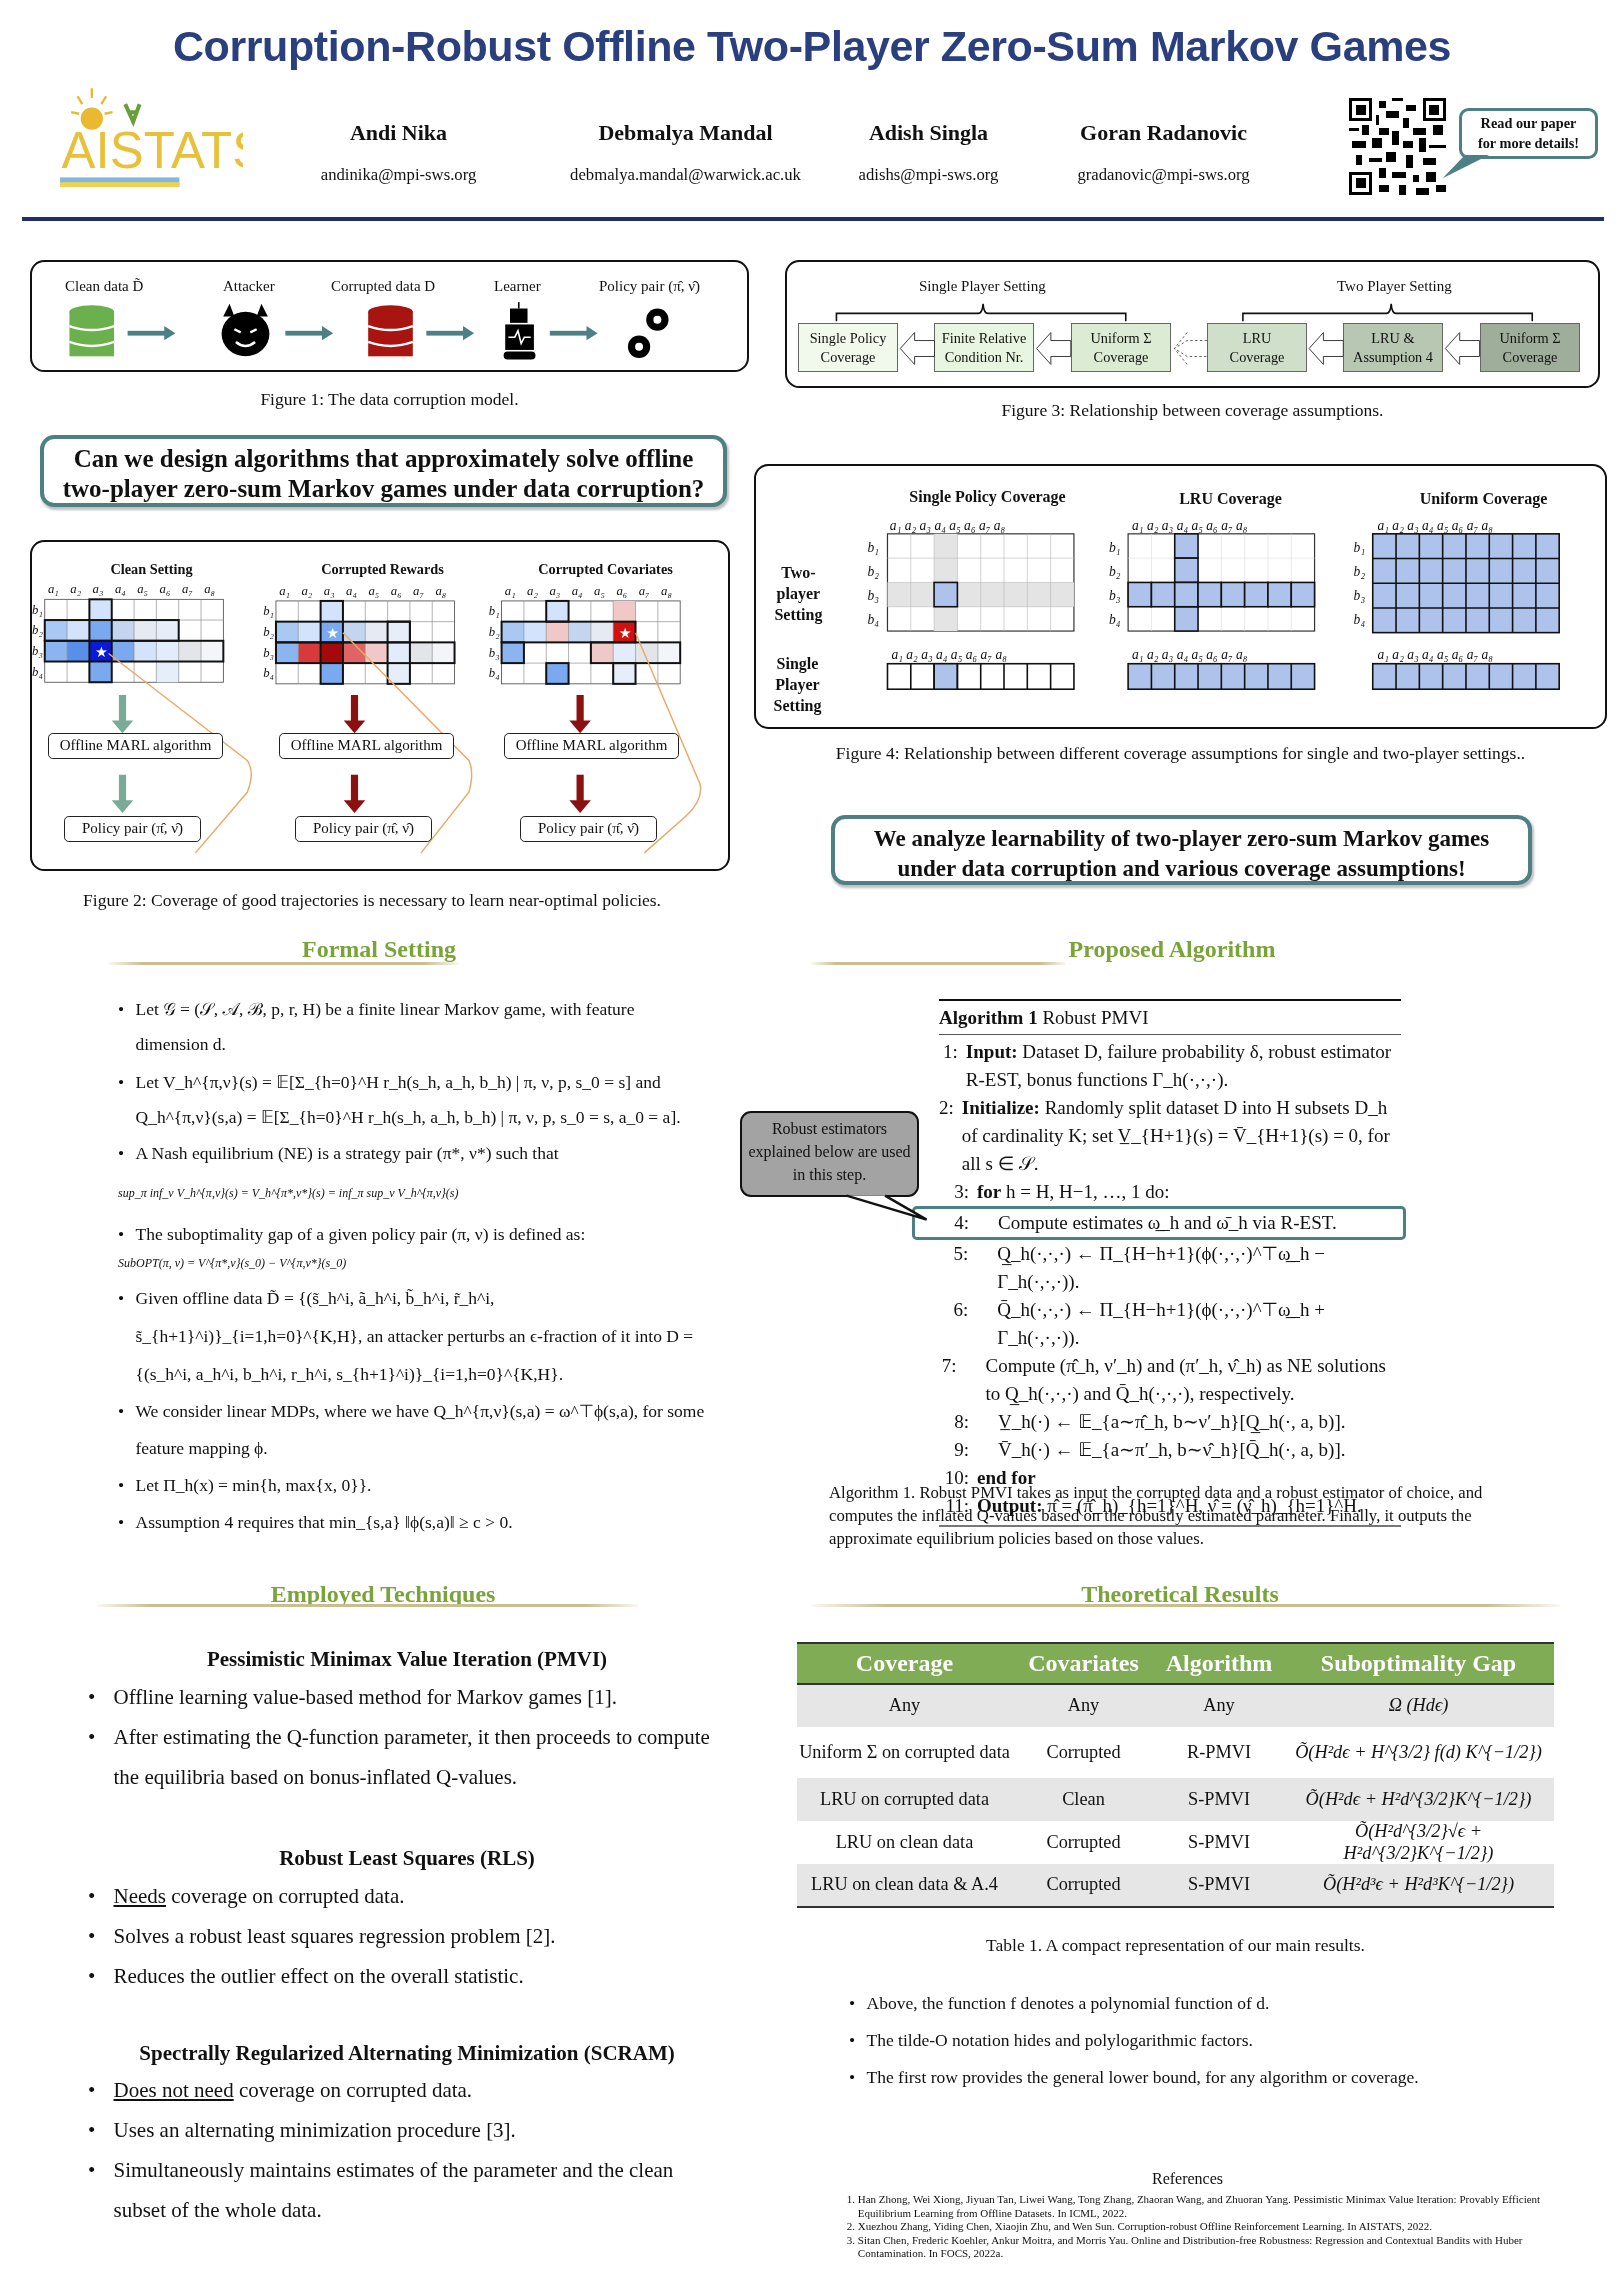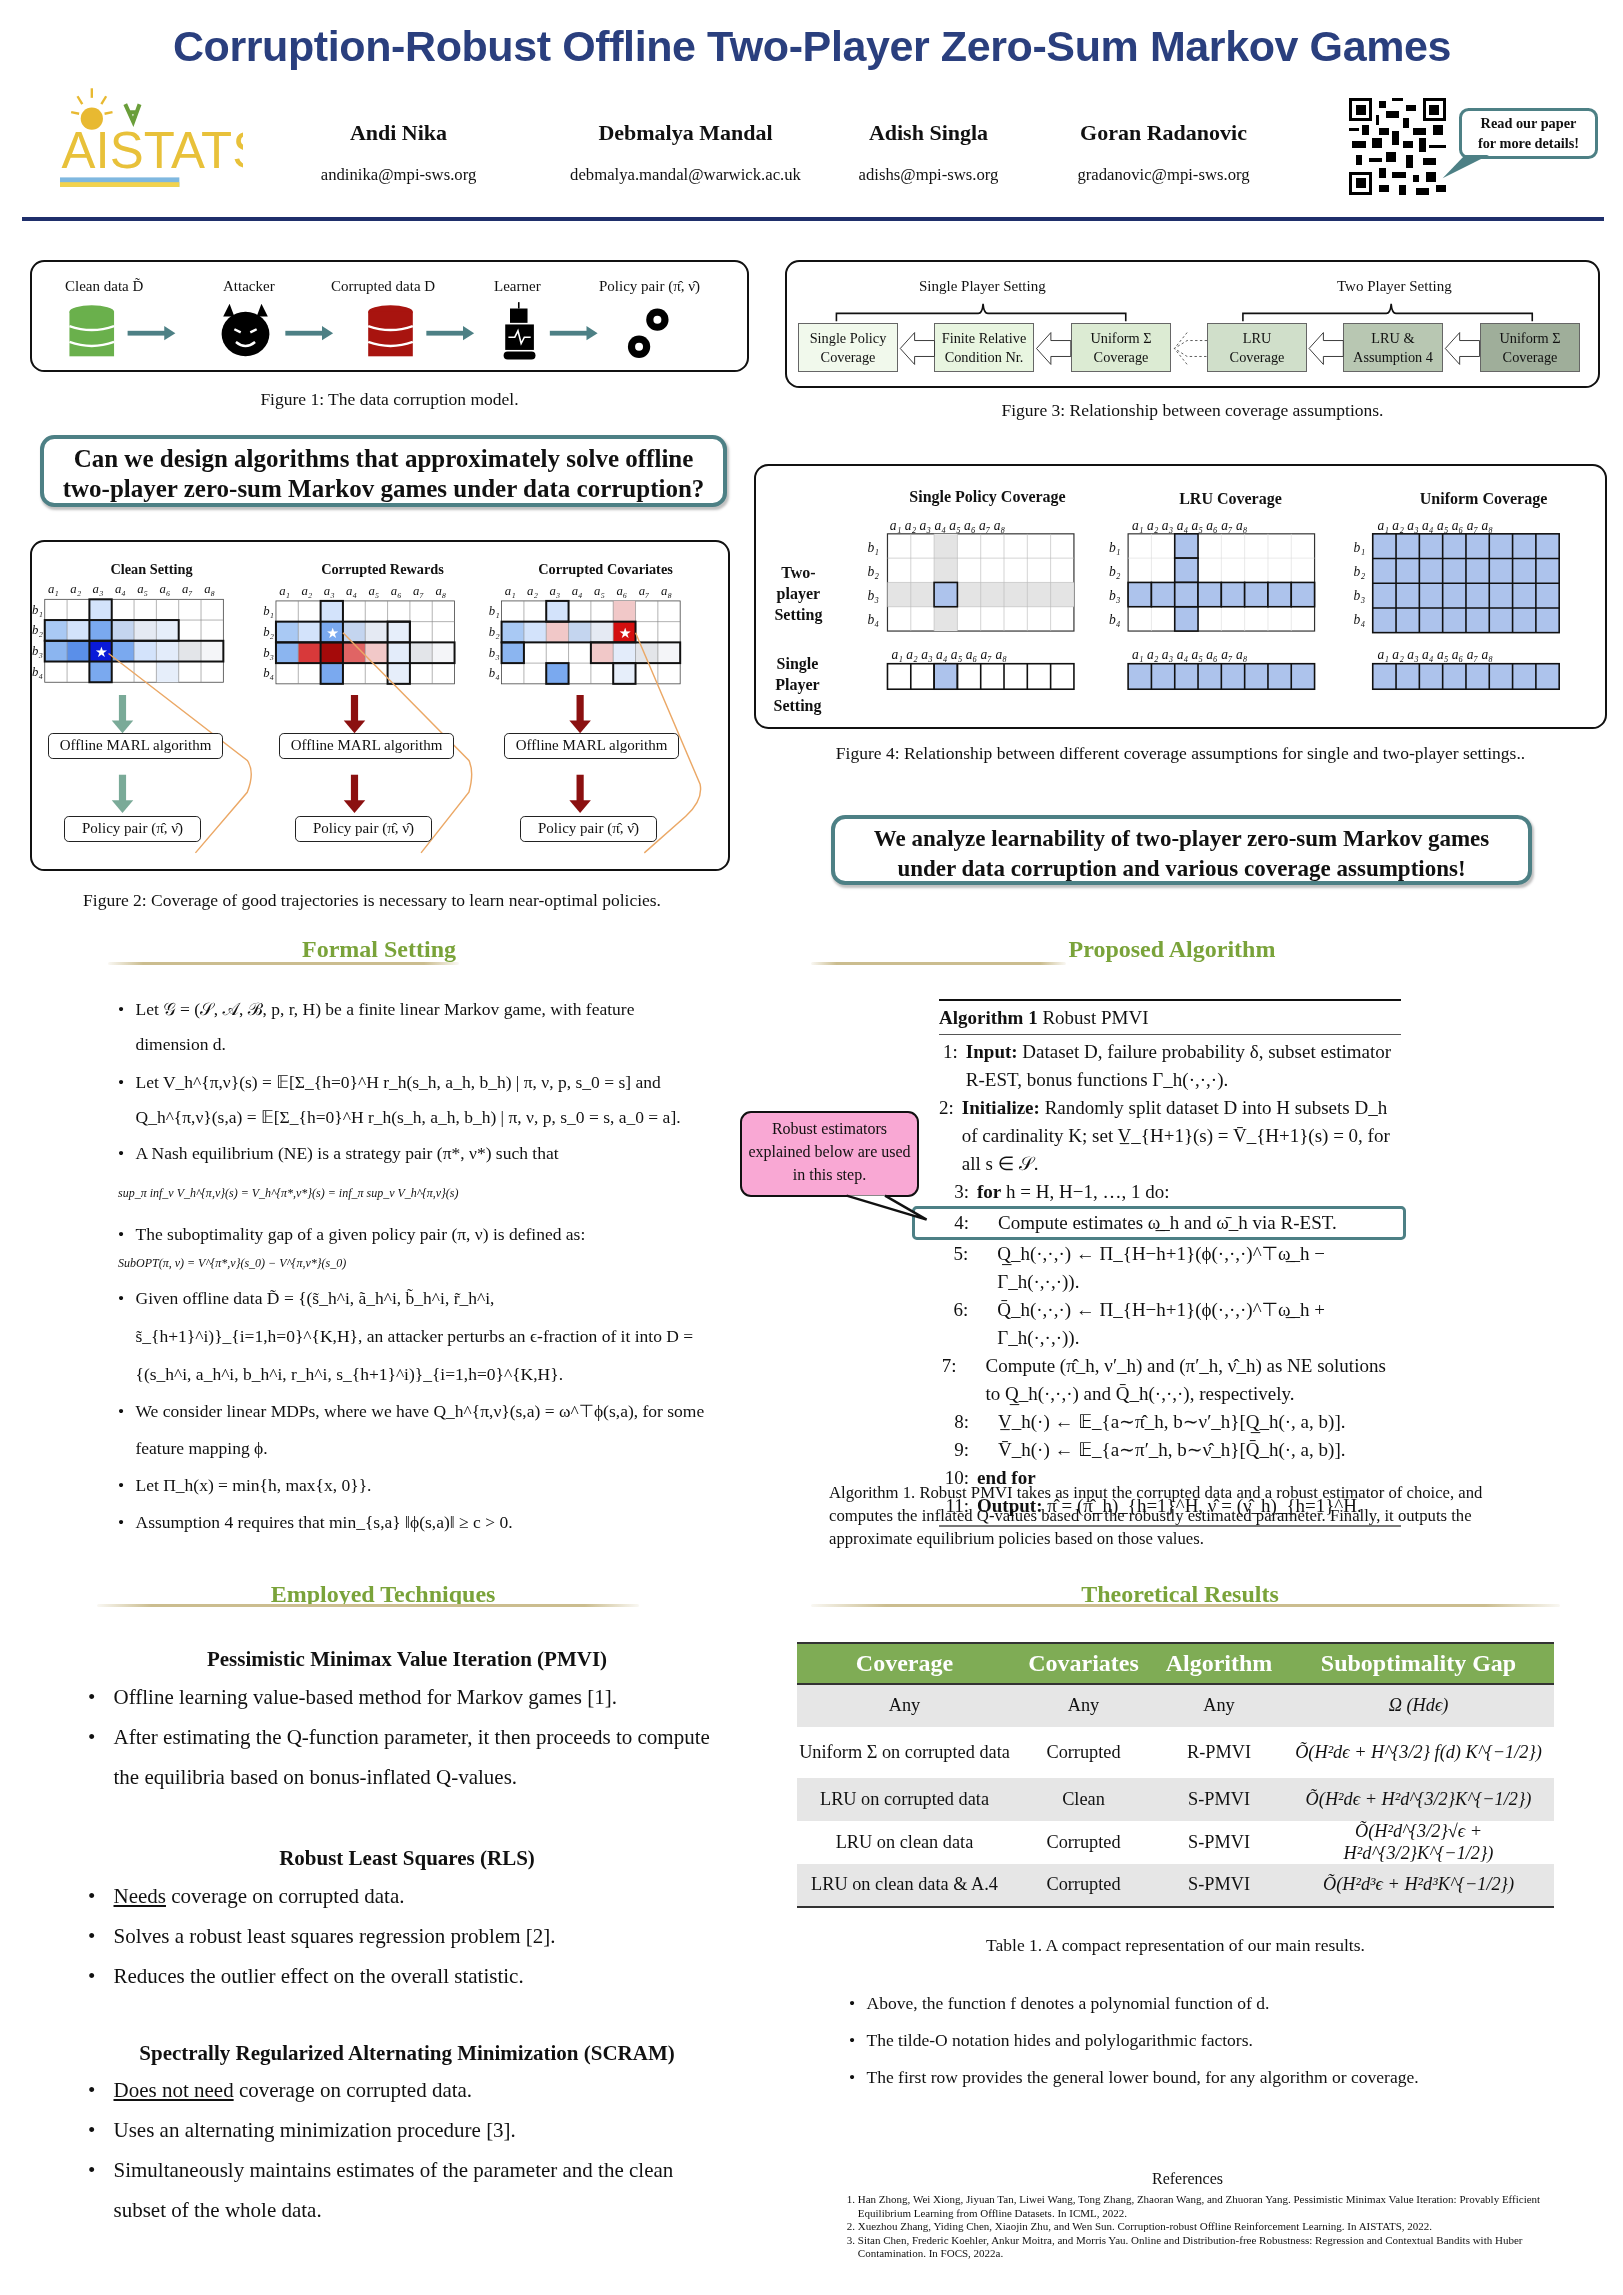--- a/index.html
+++ b/index.html
@@ -509,21 +509,21 @@
 <div class="abs sec-rule" style="left:811px;top:962px;width:255px;margin-left:0;"></div>
 
 <div class="abs" style="left:829px;top:996px;width:797px;height:3.2px;"></div>
 <div class="abs algo" style="left:939px;top:999px;width:462px;">
   <div style="border-top:2.4px solid #111;border-bottomssh:0;padding:3.2px 0 1.6px;border-bottom:1.6px solid #555;font-size:19px;">
     <b>Algorithm 1</b> <span>Robust PMVI</span>
   </div>
   <div style="padding-top:3.2px;">
     <div class="ln">
         <span class="no">1:</span>
-        <span><b>Input:</b><span> Dataset D, failure probability δ, subset estimator R-EST, bonus functions Γ_h(·,·,·).</span></span>
+        <span><b>Input:</b><span> Dataset D, failure probability δ, robust estimator R-EST, bonus functions Γ_h(·,·,·).</span></span>
       </div>
     <div class="ln">
         <span class="no">2:</span>
         <span><b>Initialize:</b><span> Randomly split dataset D into H subsets D_h of cardinality K; set V̲_{H+1}(s) = V̄_{H+1}(s) = 0, for all s ∈ 𝒮.</span></span>
       </div>
     <div class="ln">
         <span class="no">3:</span>
         <span><b>for</b><span> h = H, H−1, …, 1 do:</span></span>
       </div>
     <div class="ln" style="border:3.2px solid #4d8085;border-radius:4.8px;margin-left:-27px;width:494px;padding-left:24px;">
@@ -555,21 +555,21 @@
         <b>end for</b>
       </div>
     <div class="ln">
         <span class="no">11:</span>
         <span><b>Output:</b><span> π̂ = (π̂_h)_{h=1}^H, ν̂ = (ν̂_h)_{h=1}^H.</span></span>
       </div>
   </div>
   <div style="border-top:2.4px solid #777;margin-top:4.8px;"></div>
 </div>
 
-<div class="abs" style="left:740px;top:1111px;width:179px;height:86px;border:2.4px solid #111;border-radius:11px;background:#f9a8d4;text-align:center;font-size:16px;line-height:23px;padding:4px 4.8px;">Robust estimators explained below are used in this step.</div>
+<div class="abs" style="left:740px;top:1111px;width:179px;height:86px;border:2.4px solid #111;border-radius:11px;background:#a3a3a3;text-align:center;font-size:16px;line-height:23px;padding:4px 4.8px;">Robust estimators explained below are used in this step.</div>
 <svg class="abs" style="left:837px;top:1194px;" width="96" height="32" viewBox="0 0 120 40">
   <path d="M12 2 L112 32 L60 2" fill="#fff" stroke="#111" stroke-width="3"></path>
 </svg>
 
 <div class="abs" style="left:829px;top:1481px;width:701px;font-size:16.7px;line-height:23px;">Algorithm 1. Robust PMVI takes as input the corrupted data and a robust estimator of choice, and computes the inflated Q-values based on the robustly estimated parameter. Finally, it outputs the approximate equilibrium policies based on those values.</div>
 
 <div class="abs sec-h" style="left:96px;top:1581px;width:574px;">Employed Techniques</div>
 <div class="abs sec-rule" style="left:97px;top:1604px;width:542px;"></div>
 
 <div class="abs" style="left:88px;top:1647px;width:638px;">

